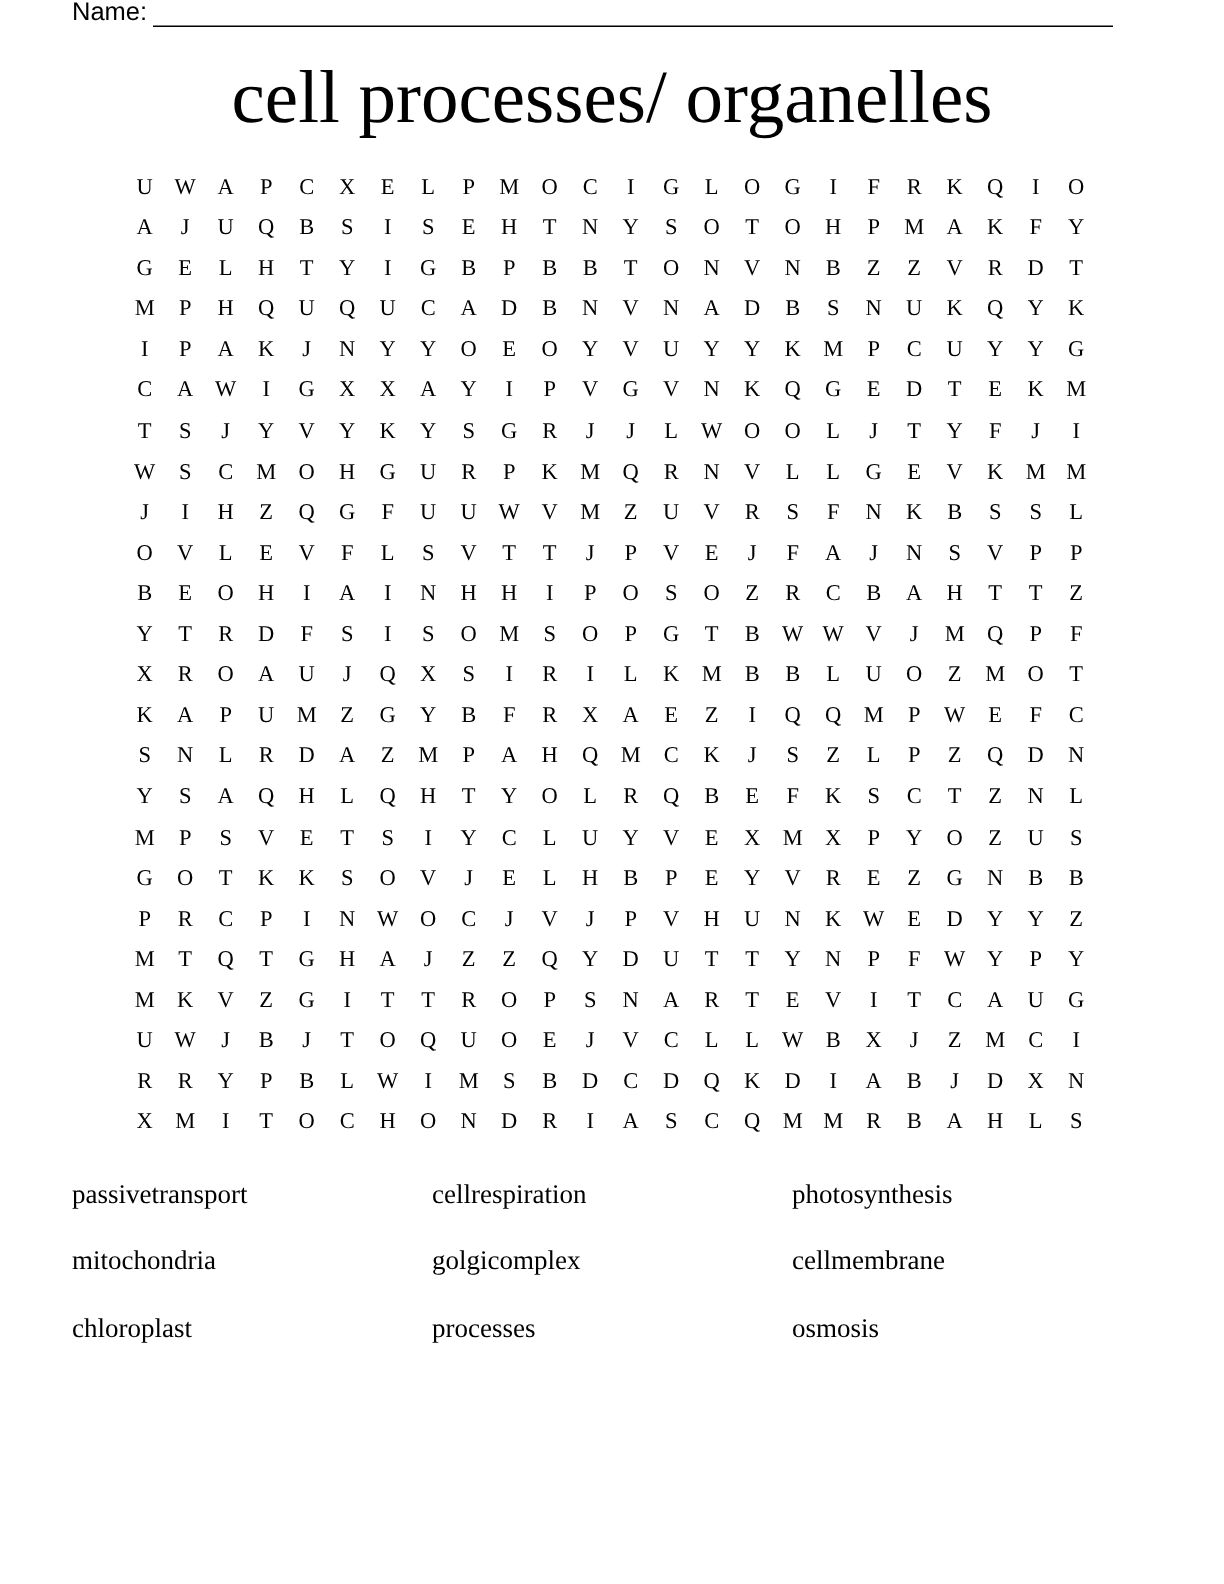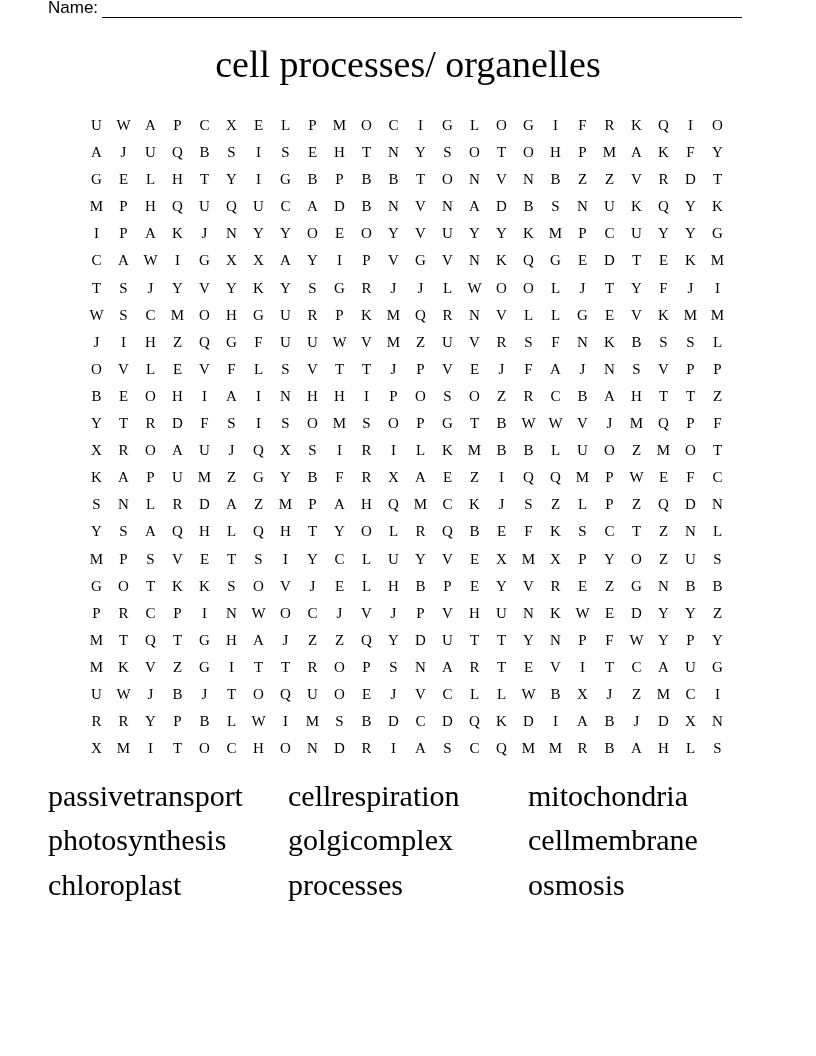--- a/index.html
+++ b/index.html
@@ -1,23 +1,23 @@
 <!DOCTYPE html>
 <html><head>
 <meta charset="utf-8">
 <style>
   html, body { margin:0; padding:0; background:#ffffff; }
   body { width:816px; height:1056px; position:relative; overflow:hidden; color:#000; }
   .name-row { position:absolute; left:48px; top:-2px; font-family:"Liberation Sans", sans-serif; font-size:17px; line-height:20px; display:flex; align-items:flex-end; }
   .name-line { display:inline-block; width:640px; border-bottom:1px solid #000; height:16px; margin-left:4px; }
-  .title { position:absolute; left:0; right:0; top:34px; text-align:center; font-family:"Liberation Serif", serif; font-size:38px; line-height:60px; }
+  .title { position:absolute; left:0; right:0; top:34px; text-align:center; font-family:"Liberation Serif", serif; font-size:50px; line-height:60px; }
   .grid { position:absolute; left:83px; top:112px; display:grid; grid-template-columns:repeat(24, 27px); grid-auto-rows:27.1px; }
   .cell { font-family:"Liberation Serif", serif; font-size:15px; text-align:center; line-height:27px; }
   .words { position:absolute; left:48px; top:780px; display:grid; grid-template-columns:240px 240px 240px; grid-auto-rows:44.3px; }
-  .word { font-family:"Liberation Serif", serif; font-size:30px; line-height:32px; }
+  .word { font-family:"Liberation Serif", serif; font-size:18px; line-height:32px; }
 </style>
 </head>
 <body>
 
 <div class="name-row">
   <span>Name:</span>
   <span class="name-line"></span>
 </div>
 
 <div class="title">cell processes/ organelles</div>
@@ -597,20 +597,20 @@
     <div class="cell">B</div>
     <div class="cell">A</div>
     <div class="cell">H</div>
     <div class="cell">L</div>
     <div class="cell">S</div>
   </div>
 
 <div class="words" id="words">
     <div class="word">passivetransport</div>
     <div class="word">cellrespiration</div>
+    <div class="word">photosynthesis</div>
     <div class="word">mitochondria</div>
-    <div class="word">photosynthesis</div>
     <div class="word">golgicomplex</div>
     <div class="word">cellmembrane</div>
     <div class="word">chloroplast</div>
     <div class="word">processes</div>
     <div class="word">osmosis</div>
   </div>
 
 </body></html>

